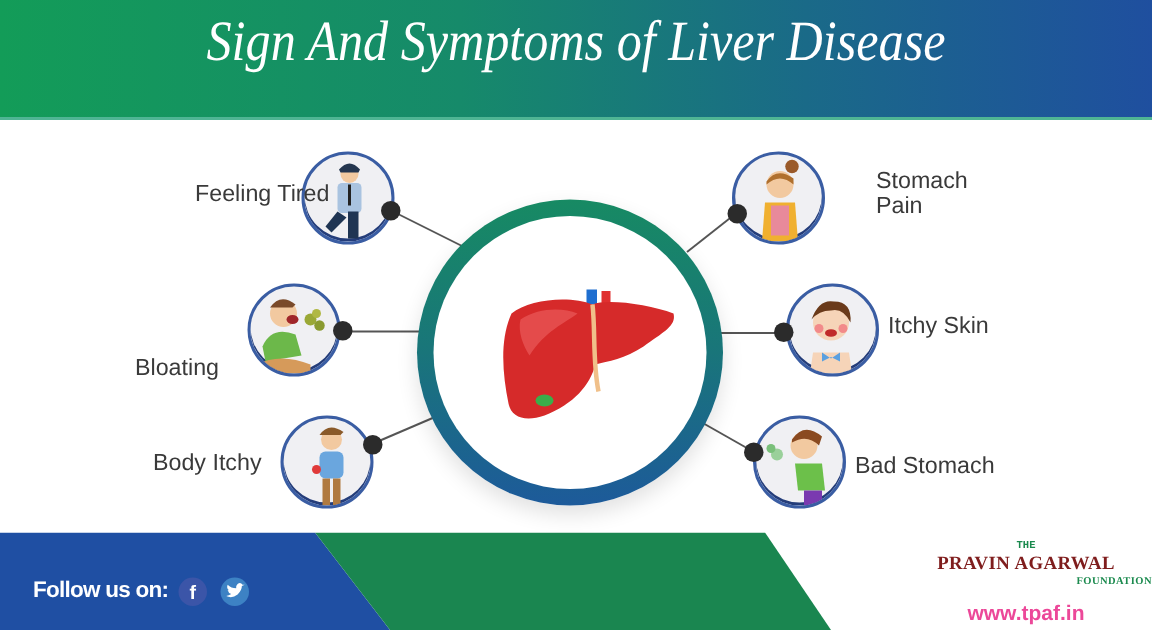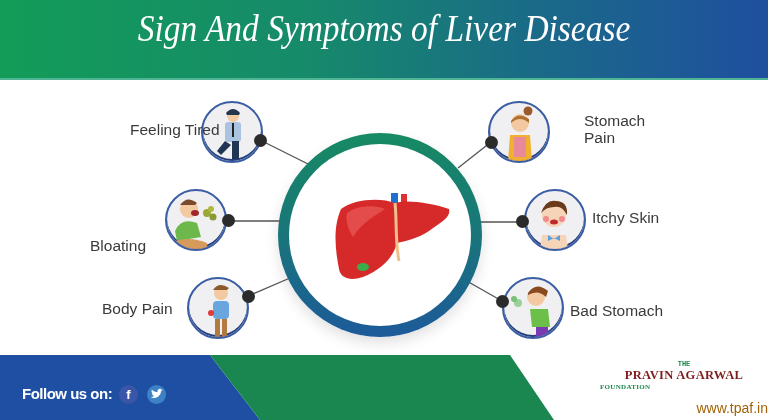--- a/index.html
+++ b/index.html
@@ -12,22 +12,22 @@
   .liver{position:absolute;left:44px;top:47px;width:118px;height:90px;}
   .sym-circle{position:absolute;width:58px;height:58px;border-radius:50%;background:#f0f0f3;border:2px solid #3a5da3;box-shadow:inset 0 -2px 0 #243d7a;overflow:hidden;}
   .sym-circle svg{width:58px;height:58px;}
   .dot{position:absolute;width:13px;height:13px;border-radius:50%;background:#2b2b2b;}
   .sym-label{position:absolute;color:#3a3a3a;font-size:15.5px;line-height:17px;}
   .footer{position:absolute;left:0;top:355px;width:768px;height:65px;}
   .follow{position:absolute;left:22px;top:385px;color:#ffffff;font-weight:bold;font-size:15px;letter-spacing:-0.5px;}
   .social{position:absolute;top:385px;width:19px;height:19px;border-radius:50%;color:#fff;font-weight:bold;font-size:13px;text-align:center;line-height:19px;}
   .brand-the{position:absolute;left:600px;top:360px;width:168px;text-align:center;color:#1b8a4e;font-size:7px;font-weight:bold;font-family:Liberation Mono, monospace;}
   .brand-name{position:absolute;left:600px;top:368px;width:168px;text-align:center;color:#7f1d1d;font-size:12.5px;font-weight:bold;font-family:"Liberation Serif",serif;letter-spacing:0.3px;}
-  .brand-found{position:absolute;left:600px;top:383px;width:168px;text-align:left;color:#1b8a4e;font-size:7px;font-weight:bold;font-family:"Liberation Serif",serif;letter-spacing:0.3px;}
-  .brand-url{position:absolute;left:600px;top:400px;width:168px;text-align:right;color:#a16207;font-size:14px;font-weight:normal;}
+  .brand-found{position:absolute;left:600px;top:383px;width:168px;text-align:right;color:#1b8a4e;font-size:7px;font-weight:bold;font-family:"Liberation Serif",serif;letter-spacing:0.3px;}
+  .brand-url{position:absolute;left:600px;top:400px;width:168px;text-align:center;color:#ec4899;font-size:14px;font-weight:bold;}
 </style>
 </head>
 <body>
 
 <div class="header">
   <div class="header-title">Sign And Symptoms of Liver Disease</div>
 </div>
 
 <svg class="lines" viewBox="0 0 768 420">
   <line x1="260" y1="140" x2="310" y2="165" stroke="#555" stroke-width="1.3"></line>
@@ -83,21 +83,21 @@
   <svg viewBox="0 0 58 58">
     <circle cx="32" cy="14" r="7" fill="#f2c9a0"></circle>
     <path d="M24 11 Q30 2 40 9 L38 11 Z" fill="#8a5a2a"></path>
     <rect x="24" y="22" width="16" height="18" rx="4" fill="#6aa6de"></rect>
     <circle cx="22" cy="34" r="3" fill="#e03a3a"></circle>
     <rect x="26" y="40" width="5" height="18" fill="#b07a40"></rect>
       <rect x="33" y="40" width="5" height="18" fill="#b07a40"></rect>
   </svg>
 </div>
 <div class="dot" style="left:242px;top:290px;"></div>
-<div class="sym-label" style="left:102px;top:300px;">Body Pain</div>
+<div class="sym-label" style="left:102px;top:300px;">Body Itchy</div>
 
 <div class="sym-circle" style="left:488px;top:101px;">
   <svg viewBox="0 0 58 58">
     <circle cx="38" cy="8" r="4.5" fill="#9a5a2a"></circle>
     <circle cx="30" cy="20" r="9" fill="#f2c9a0"></circle>
     <path d="M21 18 Q28 8 39 16 L39 20 Q30 12 21 20 Z" fill="#b0702e"></path>
     <path d="M20 32 L40 32 L42 58 L18 58 Z" fill="#f0b030"></path>
     <rect x="24" y="34" width="12" height="20" fill="#e88a9a"></rect>
   </svg>
 </div>

